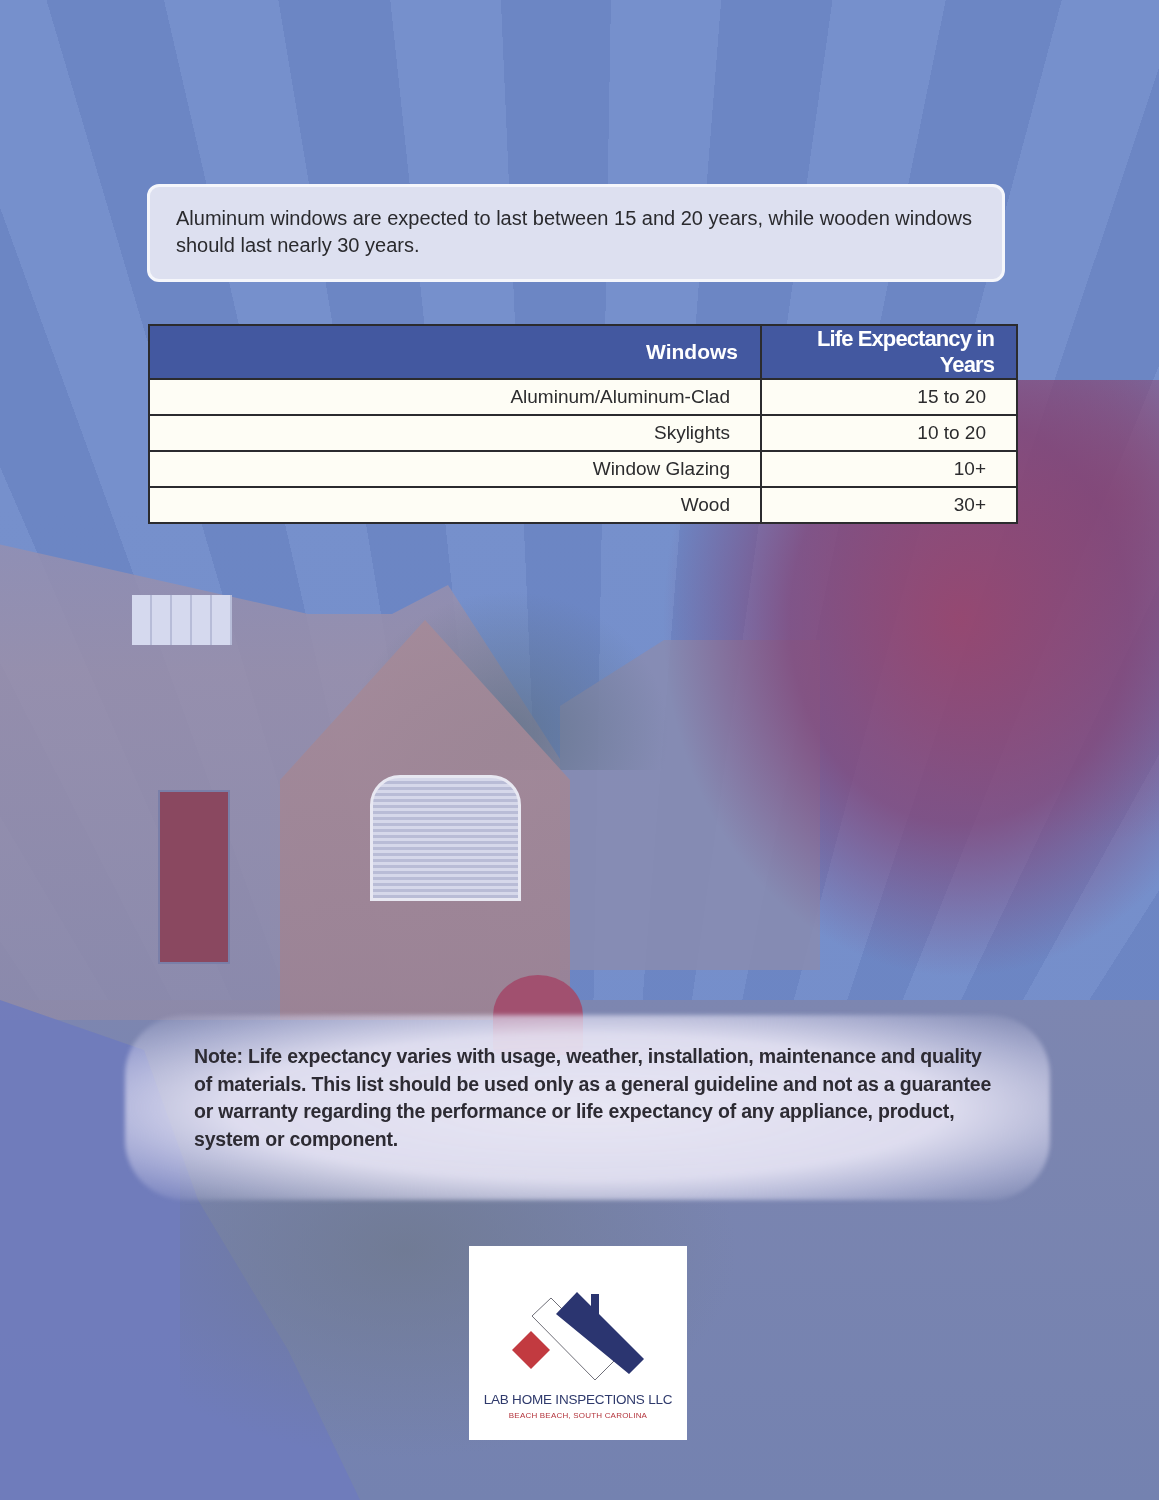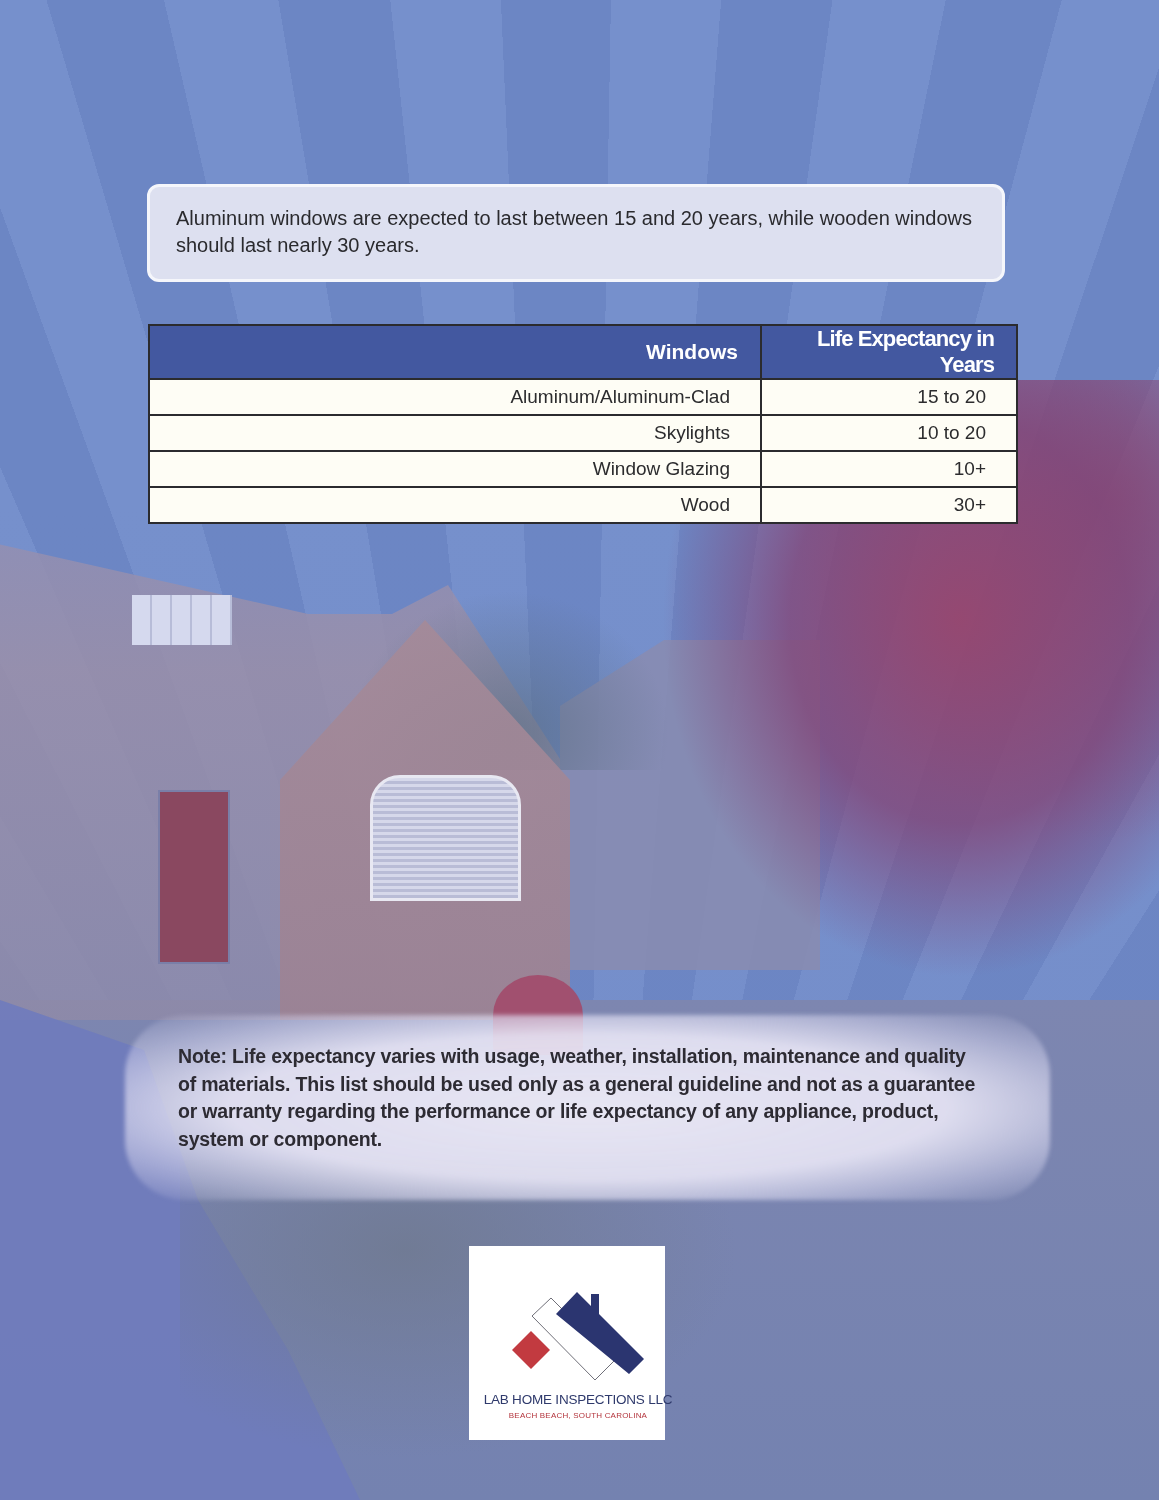--- a/index.html
+++ b/index.html
@@ -109,28 +109,28 @@
     }
 
     
     .note-cloud {
       position: absolute; left: 125px; top: 1015px; width: 925px; height: 185px;
       background: radial-gradient(ellipse at 50% 50%, rgba(236,234,246,0.96) 0%, rgba(230,228,244,0.92) 55%, rgba(210,210,236,0.5) 80%, rgba(200,200,230,0) 100%);
       border-radius: 60px;
       filter: blur(2px);
     }
     .note-text {
-      position: absolute; left: 178px; top: 1043px; width: 810px;
+      position: absolute; left: 194px; top: 1043px; width: 810px;
       font-size: 19.5px; line-height: 27.5px; font-weight: bold; color: #2d2b33;
       letter-spacing: -0.2px;
     }
 
     
     .logo-card {
-      position: absolute; left: 469px; top: 1246px; width: 196px; height: 194px;
+      position: absolute; left: 469px; top: 1246px; width: 218px; height: 194px;
       background: #ffffff;
     }
     .logo-mark { position: absolute; left: 40px; top: 42px; }
     .logo-title {
       position: absolute; left: 0; top: 146px; width: 218px; text-align: center;
       font-size: 13.5px; color: #2f3a6c; letter-spacing: -0.2px;
     }
     .logo-sub {
       position: absolute; left: 0; top: 165px; width: 218px; text-align: center;
       font-size: 8px; color: #b3343c; letter-spacing: 0.2px;

